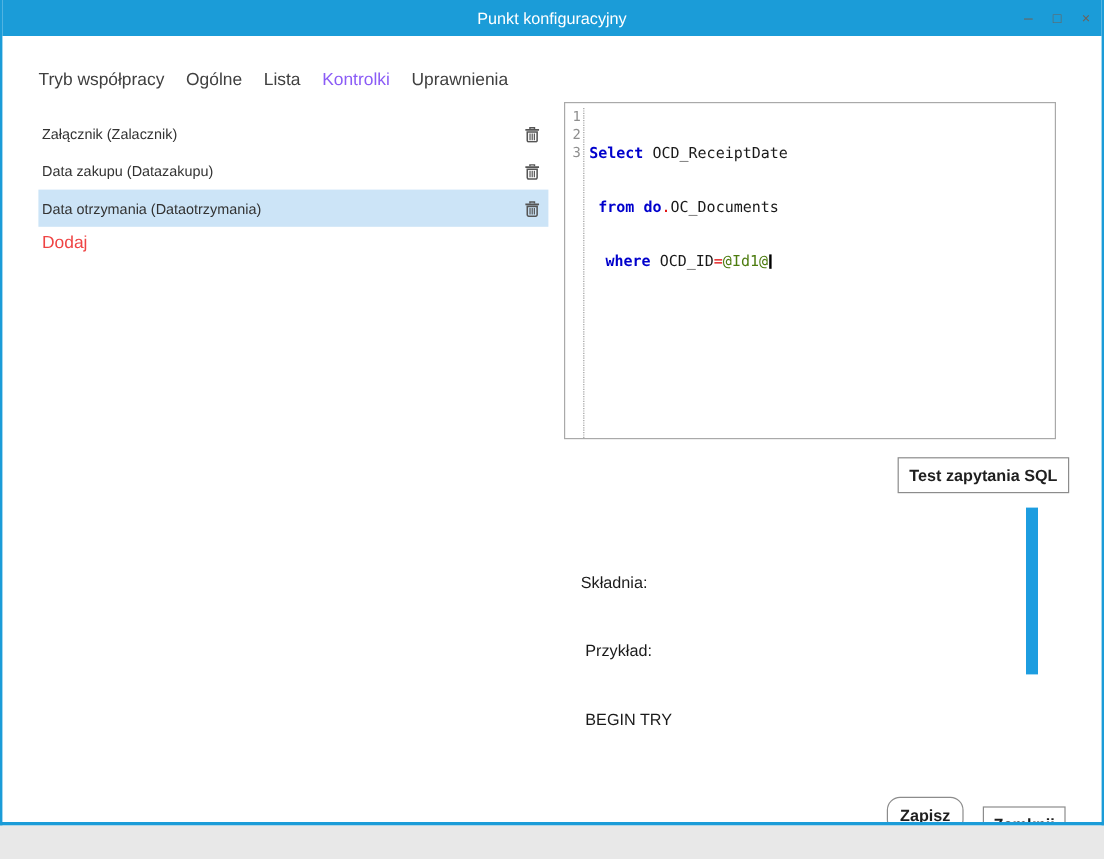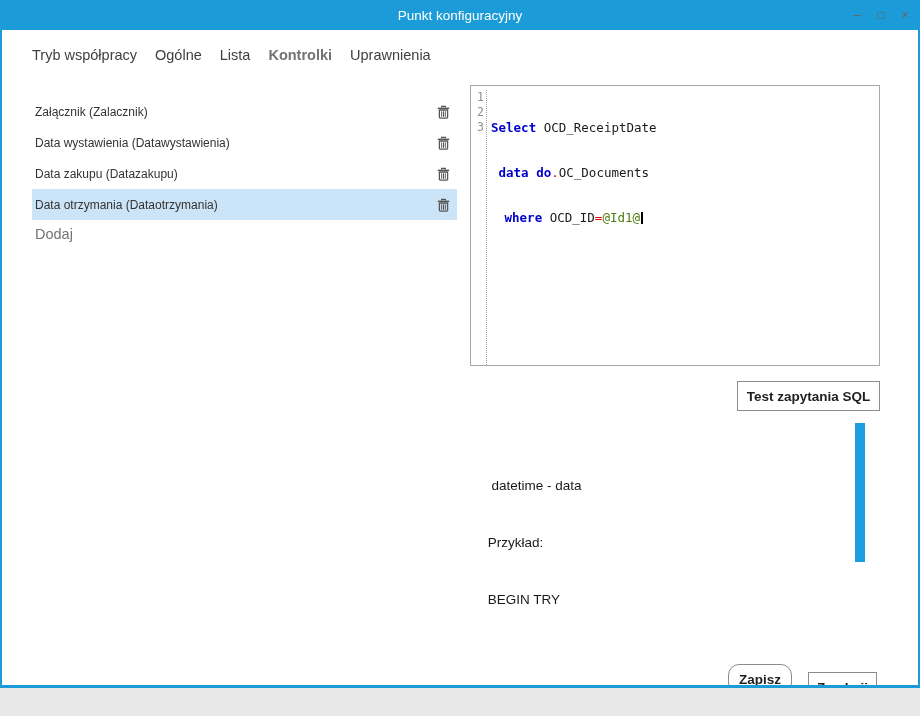--- a/index.html
+++ b/index.html
@@ -20,36 +20,36 @@
   .titlebar .title { color:#ffffff; font-size:13.5px; }
   .controls {
     position:absolute; right:8px; top:0; height:30px;
     display:flex; align-items:center; gap:10px;
   }
   .ctrl { color:#6d625a; font-size:12px; width:14px; text-align:center; cursor:default; line-height:30px; }
   .ctrl.min { font-size:13px; }
 
   
   .tabs {
-    position:absolute; left:30px; top:47px; display:flex; gap:18px;
+    position:absolute; left:30px; top:59px; display:flex; gap:18px;
     font-size:14.5px; color:#404040;
   }
   .tab { cursor:default; }
-  .tab.active { color:#737373; font-weight:bold; }
+  .tab.active { color:#8b5cf6; font-weight:normal; }
 
   
   .list { position:absolute; left:30px; top:96px; width:425px; }
   .list-row {
     height:31px; display:flex; align-items:center; font-size:12px; color:#333333;
     padding-left:3px; padding-right:7px;
   }
   .list-row.selected { background:#cce4f7;gap:20px; }
   .list-row .label { flex:1 1 auto; }
   .trash { width:13px; height:14px; flex:0 0 auto; display:block; }
-  .add-link { margin-top:6px; padding-left:3px; color:#737373; font-size:14.5px; cursor:pointer; }
+  .add-link { margin-top:6px; padding-left:3px; color:#ef4444; font-size:14.5px; cursor:pointer; }
 
   
   .editor {
     position:absolute; left:468px; top:85px; width:410px; height:281px;
     background:#ffffff; border:1px solid #a9a9a9;
     font-family:"DejaVu Sans Mono", monospace; font-size:12.5px; line-height:15px;
     padding-top:4px; display:flex;
   }
   .gutter {
     width:16px; flex:0 0 auto; text-align:right; color:#8f8f8f;
@@ -64,21 +64,21 @@
   .id  { color:#1a1a1a; }
   .caret {
     display:inline-block; width:2px; height:12px; background:#000;
     vertical-align:-2px; margin-left:1px;
   }
 
   
   .btn {
     position:absolute; background:#ffffff; border:1px solid #8c8c8c;
     font-family:"Liberation Sans", sans-serif; font-size:13.5px; font-weight:600; color:#1f1f1f;
-    display:flex; align-items:center; justify-content:center; cursor:default;
+    display:flex; align-items:center; justify-content:center; cursor:default;margin-left:11px;
   }
   .btn-test  { left:735px; top:381px; width:143px; height:30px; }
   .btn-save  { left:726px; top:664px; width:64px;  height:30px;border-radius:11px; }
   .btn-close { left:806px; top:672px; width:69px;  height:30px; }
 
   
   .help {
     position:absolute; left:482px; top:438px; width:360px;
     font-size:13.5px; line-height:19px; color:#1a1a1a; white-space:pre;
   }
@@ -115,31 +115,20 @@
       <svg class="trash" viewBox="0 0 13 14">
         <path d="M4.6 2.6 V1.4 h3.8 v1.2" fill="none" stroke="#555" stroke-width="1.2"></path>
         <line x1="0.8" y1="3.3" x2="12.2" y2="3.3" stroke="#555" stroke-width="1.4"></line>
         <path d="M2.4 5 h8.2 v7 a1.2 1.2 0 0 1 -1.2 1.2 h-5.8 a1.2 1.2 0 0 1 -1.2 -1.2 z" fill="none" stroke="#555" stroke-width="1.3"></path>
         <line x1="4.7" y1="6.3" x2="4.7" y2="11.8" stroke="#555" stroke-width="1"></line>
         <line x1="6.5" y1="6.3" x2="6.5" y2="11.8" stroke="#555" stroke-width="1"></line>
         <line x1="8.3" y1="6.3" x2="8.3" y2="11.8" stroke="#555" stroke-width="1"></line>
       </svg>
     </div>
     <div class="list-row">
-      <span class="label">Data wystawienia (Datawystawienia)</span>
-      <svg class="trash" viewBox="0 0 13 14">
-        <path d="M4.6 2.6 V1.4 h3.8 v1.2" fill="none" stroke="#555" stroke-width="1.2"></path>
-        <line x1="0.8" y1="3.3" x2="12.2" y2="3.3" stroke="#555" stroke-width="1.4"></line>
-        <path d="M2.4 5 h8.2 v7 a1.2 1.2 0 0 1 -1.2 1.2 h-5.8 a1.2 1.2 0 0 1 -1.2 -1.2 z" fill="none" stroke="#555" stroke-width="1.3"></path>
-        <line x1="4.7" y1="6.3" x2="4.7" y2="11.8" stroke="#555" stroke-width="1"></line>
-        <line x1="6.5" y1="6.3" x2="6.5" y2="11.8" stroke="#555" stroke-width="1"></line>
-        <line x1="8.3" y1="6.3" x2="8.3" y2="11.8" stroke="#555" stroke-width="1"></line>
-      </svg>
-    </div>
-    <div class="list-row">
       <span class="label">Data zakupu (Datazakupu)</span>
       <svg class="trash" viewBox="0 0 13 14">
         <path d="M4.6 2.6 V1.4 h3.8 v1.2" fill="none" stroke="#555" stroke-width="1.2"></path>
         <line x1="0.8" y1="3.3" x2="12.2" y2="3.3" stroke="#555" stroke-width="1.4"></line>
         <path d="M2.4 5 h8.2 v7 a1.2 1.2 0 0 1 -1.2 1.2 h-5.8 a1.2 1.2 0 0 1 -1.2 -1.2 z" fill="none" stroke="#555" stroke-width="1.3"></path>
         <line x1="4.7" y1="6.3" x2="4.7" y2="11.8" stroke="#555" stroke-width="1"></line>
         <line x1="6.5" y1="6.3" x2="6.5" y2="11.8" stroke="#555" stroke-width="1"></line>
         <line x1="8.3" y1="6.3" x2="8.3" y2="11.8" stroke="#555" stroke-width="1"></line>
       </svg>
     </div>
@@ -158,29 +147,29 @@
   </div>
 
   <div class="editor">
     <div class="gutter">
       <div>1</div>
       <div>2</div>
       <div>3</div>
     </div>
     <div class="code">
       <div class="row"><span class="kw">Select</span><span class="id"> OCD_ReceiptDate</span></div>
-      <div class="row"><span class="kw">data</span><span class="id"> </span><span class="kw">do</span><span class="op">.</span><span class="id">OC_Documents</span></div>
+      <div class="row"><span class="kw">from</span><span class="id"> </span><span class="kw">do</span><span class="op">.</span><span class="id">OC_Documents</span></div>
       <div class="row"><span class="kw">where</span><span class="id"> OCD_ID</span><span class="op">=</span><span class="var">@Id1@</span><span class="caret"></span></div>
     </div>
   </div>
 
   <button class="btn btn-test">Test zapytania SQL</button>
 
   <div class="help">
-    <div>  datetime - data</div>
+    <div>Składnia:</div>
     <div> Przykład:</div>
     <div> BEGIN TRY</div>
     
     
     
     
     
   </div>
 
   <div class="scrollbar-thumb"></div>

